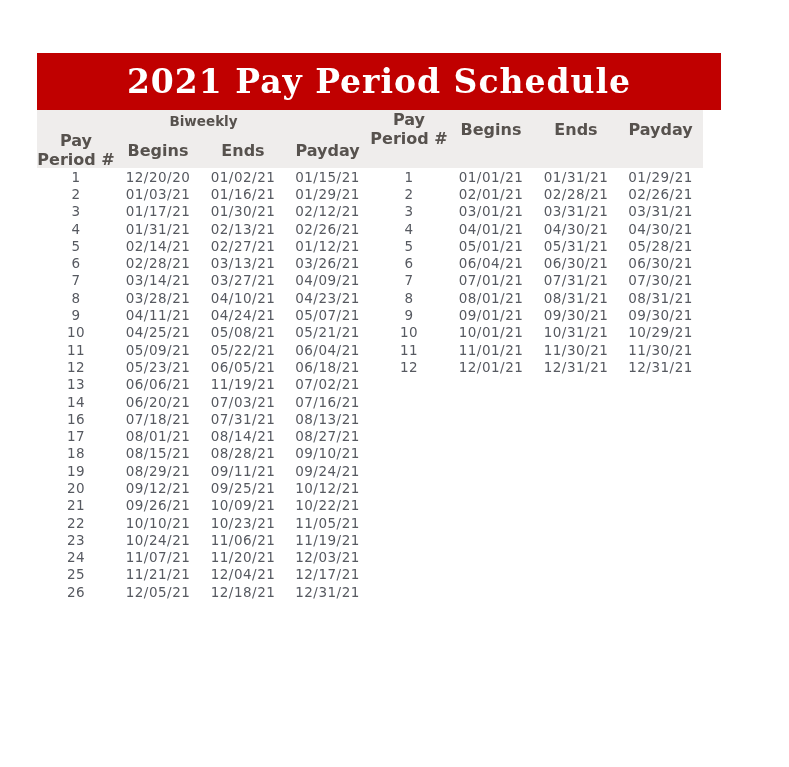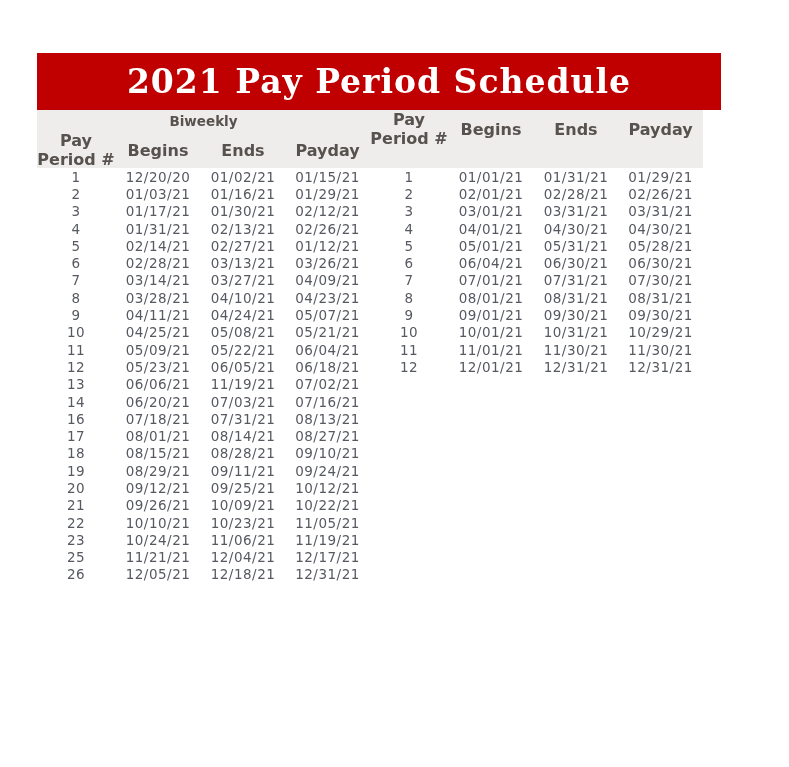--- a/index.html
+++ b/index.html
@@ -261,20 +261,26 @@
             <td>10/23/21</td>
             <td>11/05/21</td>
           </tr>
           <tr>
             <td>23</td>
             <td>10/24/21</td>
             <td>11/06/21</td>
             <td>11/19/21</td>
           </tr>
           <tr>
+            <td>24</td>
+            <td>11/07/21</td>
+            <td>11/20/21</td>
+            <td>12/03/21</td>
+          </tr>
+          <tr>
             <td>25</td>
             <td>11/21/21</td>
             <td>12/04/21</td>
             <td>12/17/21</td>
           </tr>
           <tr>
             <td>26</td>
             <td>12/05/21</td>
             <td>12/18/21</td>
             <td>12/31/21</td>

